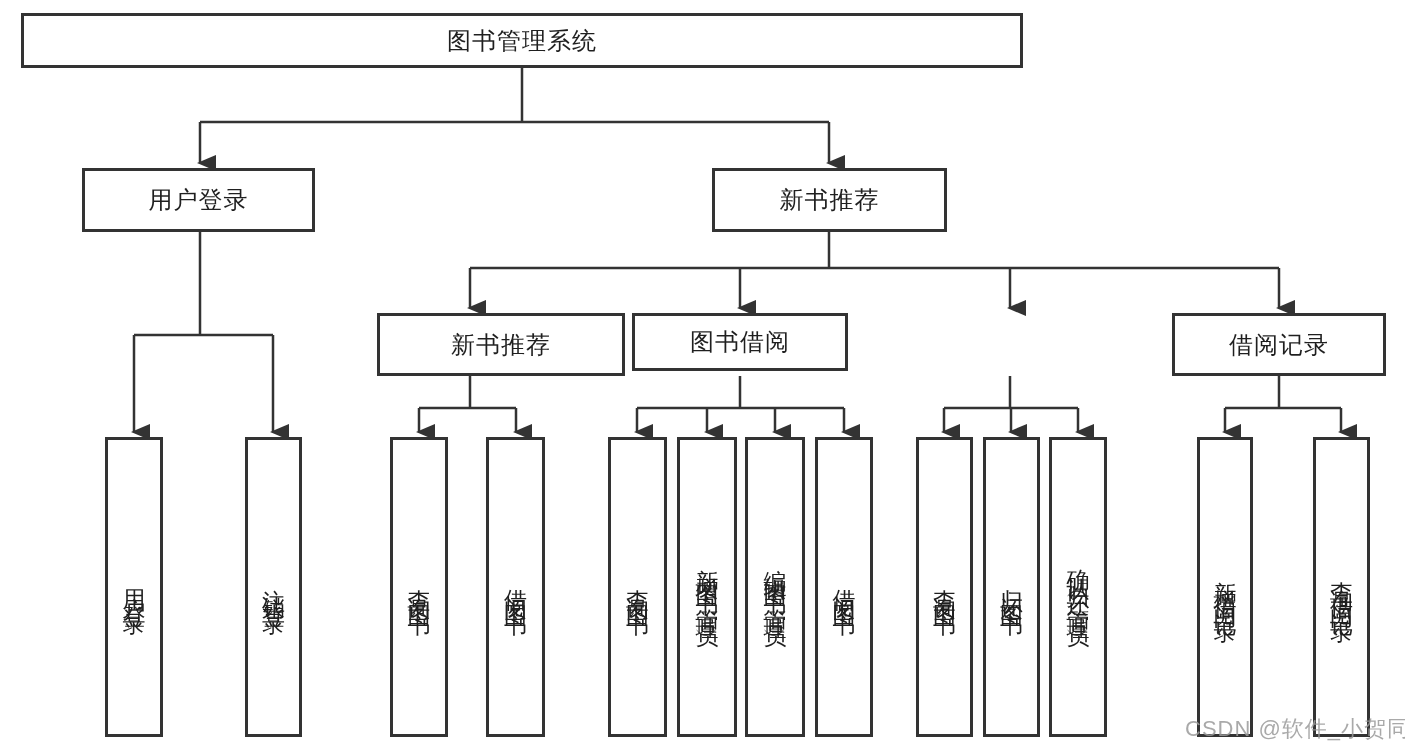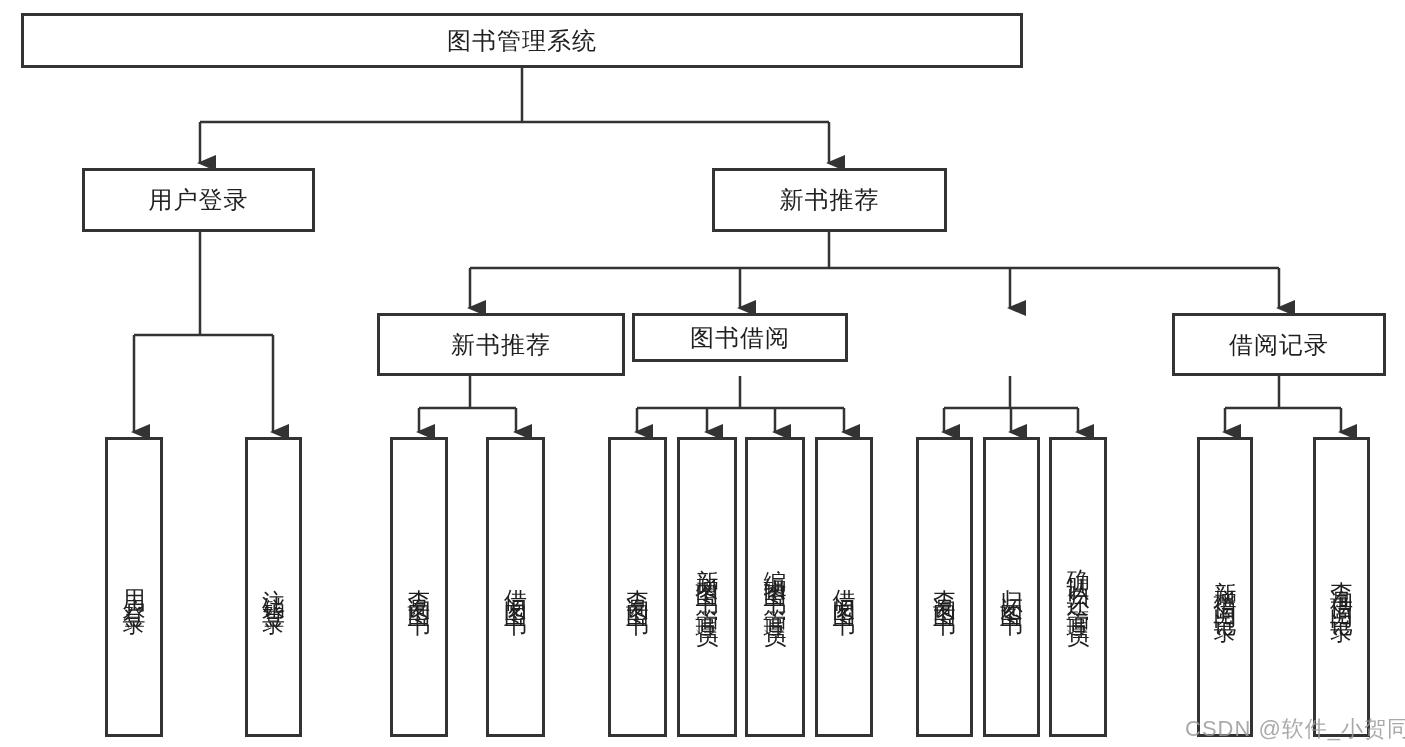--- a/index.html
+++ b/index.html
@@ -92,21 +92,21 @@
       <line x1="1341" y1="408" x2="1341" y2="432" marker-end="url(#ah)"></line>
     </g>
   </svg>
 
   <div class="box" style="left:21px;top:13px;width:1002px;height:55px">图书管理系统</div>
 
   <div class="box" style="left:82px;top:168px;width:233px;height:64px">用户登录</div>
   <div class="box" style="left:712px;top:168px;width:235px;height:64px">新书推荐</div>
 
   <div class="box" style="left:377px;top:313px;width:248px;height:63px">新书推荐</div>
-  <div class="box" style="left:632px;top:313px;width:216px;height:49px">图书借阅</div>
+  <div class="box" style="left:632px;top:313px;width:216px;height:58px">图书借阅</div>
   <div class="box" style="left:1172px;top:313px;width:214px;height:63px">借阅记录</div>
 
   <div class="box v" style="left:105px;top:437px;width:58px;height:300px">用户登录</div>
   <div class="box v" style="left:245px;top:437px;width:57px;height:300px">注销登录</div>
 
   <div class="box v" style="left:390px;top:437px;width:58px;height:300px">查询图书</div>
   <div class="box v" style="left:486px;top:437px;width:59px;height:300px">借阅图书</div>
 
   <div class="box v" style="left:608px;top:437px;width:59px;height:300px">查询图书</div>
   <div class="box v" style="left:677px;top:437px;width:60px;height:300px">新增图书（管理员）</div>

